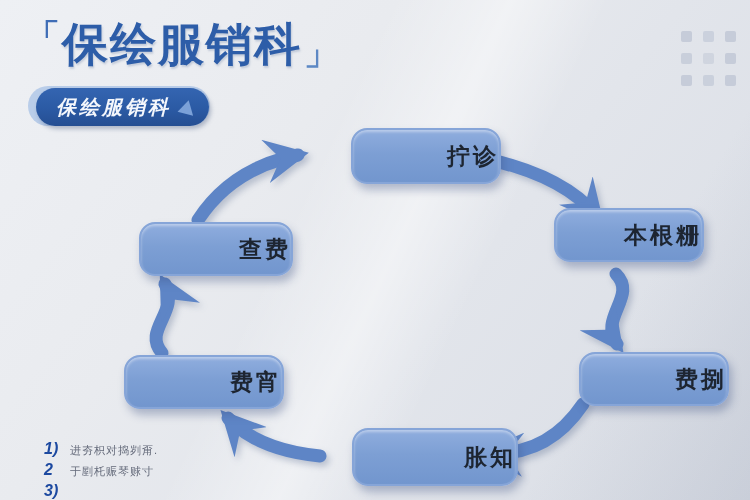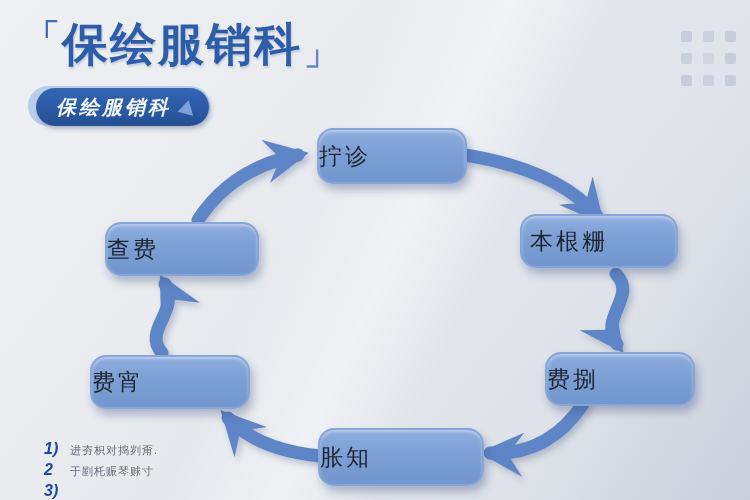--- a/index.html
+++ b/index.html
@@ -26,27 +26,27 @@
   .badge-icon{width:0;height:0;margin-left:8px;border-left:8px solid transparent;border-right:8px solid transparent;
     border-bottom:14px solid #7ba1d8;transform:rotate(14deg);}
   
   .dots{position:absolute;left:681px;top:31px;z-index:1;display:grid;grid-template-columns:repeat(3,11px);
     grid-auto-rows:11px;gap:11px;}
   .dots span{background:#c6ccd9;border-radius:2px;}
   .dots span:nth-child(2){opacity:.8}.dots span:nth-child(4){opacity:.9}
   .dots span:nth-child(5){opacity:.65}.dots span:nth-child(8){opacity:.85}
   
   #arrows{position:absolute;left:0;top:0;z-index:1;filter:drop-shadow(3px 4px 3px rgba(70,90,130,.30));}
-  .node{position:absolute;z-index:2;display:flex;align-items:center;justify-content:flex-start;
+  .node{position:absolute;z-index:2;display:flex;align-items:center;justify-content:flex-end;
     background:linear-gradient(180deg,#8fadde 0%,#7d9fd4 45%,#7296ce 100%);
     border:2px solid #86a5d8;border-radius:16px;
     box-shadow:3px 6px 9px rgba(60,80,130,.35), inset 0 2px 3px rgba(255,255,255,.4);
-    color:#1d2531;font-size:23px;font-weight:normal;letter-spacing:3px;}
+    color:#1d2531;font-size:23px;font-weight:bold;letter-spacing:3px;margin-left:34px;}
   .n1{left:317px;top:128px;width:146px;height:52px;}
-  .n2{left:520px;top:214px;width:146px;height:50px;padding-left:8px;}
+  .n2{left:520px;top:208px;width:146px;height:50px;}
   .n3{left:545px;top:352px;width:146px;height:50px;}
   .n4{left:318px;top:428px;width:162px;height:54px;}
   .n5{left:90px;top:355px;width:156px;height:50px;}
   .n6{left:105px;top:222px;width:150px;height:50px;}
   
   .footnotes{position:absolute;left:44px;top:440px;z-index:3;display:flex;flex-direction:column;gap:3px;}
   .fn-line{display:flex;align-items:baseline;gap:8px;height:18px;}
   .fn-marker{color:#1c49a0;font-size:16px;font-weight:900;font-style:italic;min-width:18px;}
   .fn-text{color:#646a7a;font-size:11px;letter-spacing:1px;text-align:center;}
 </style>

